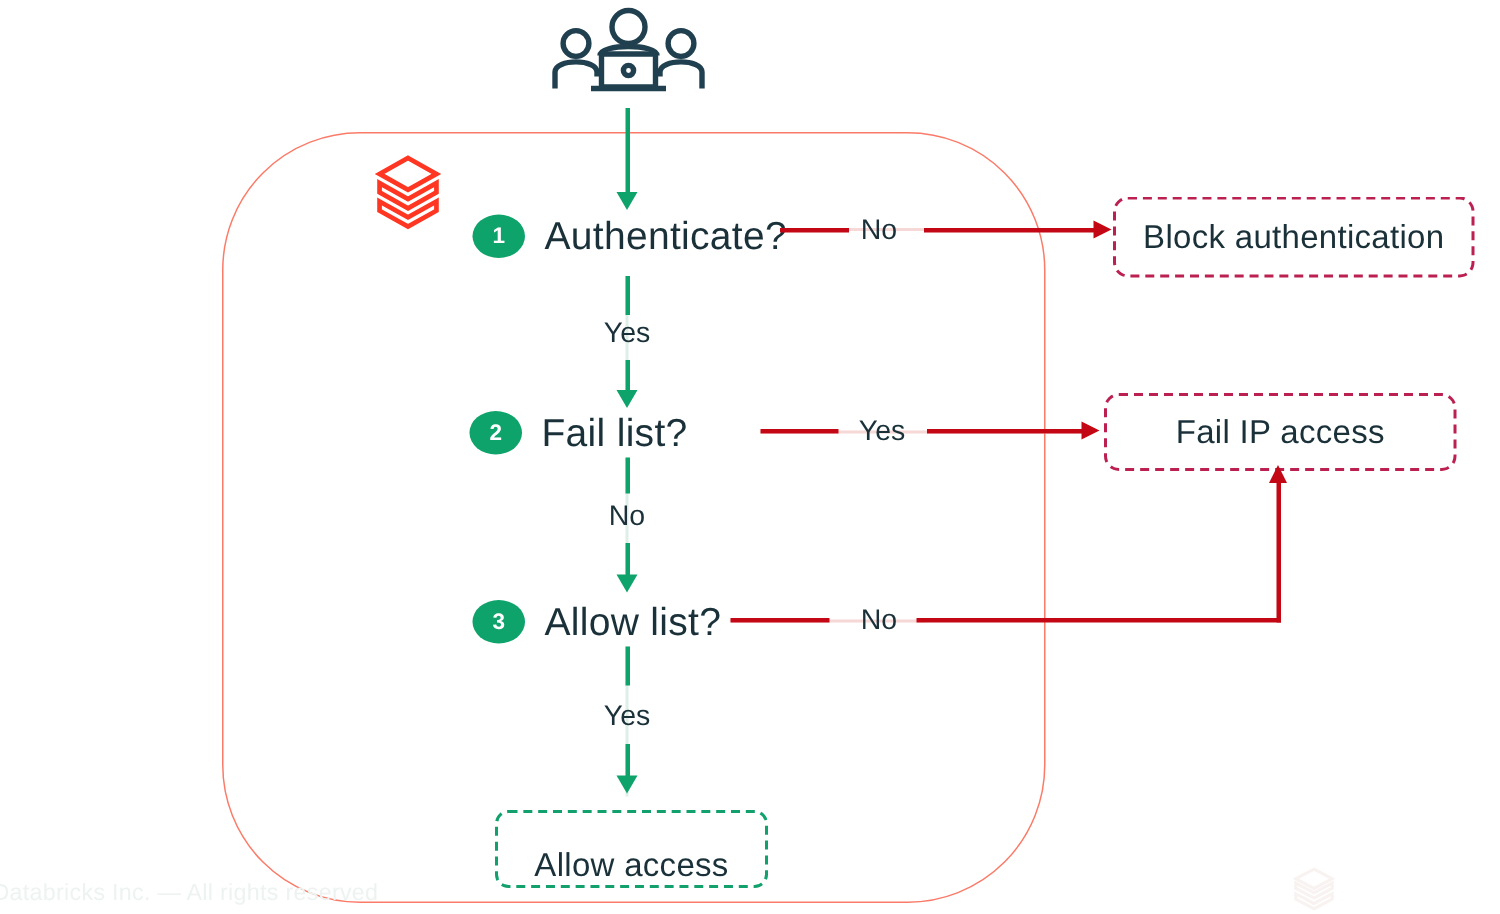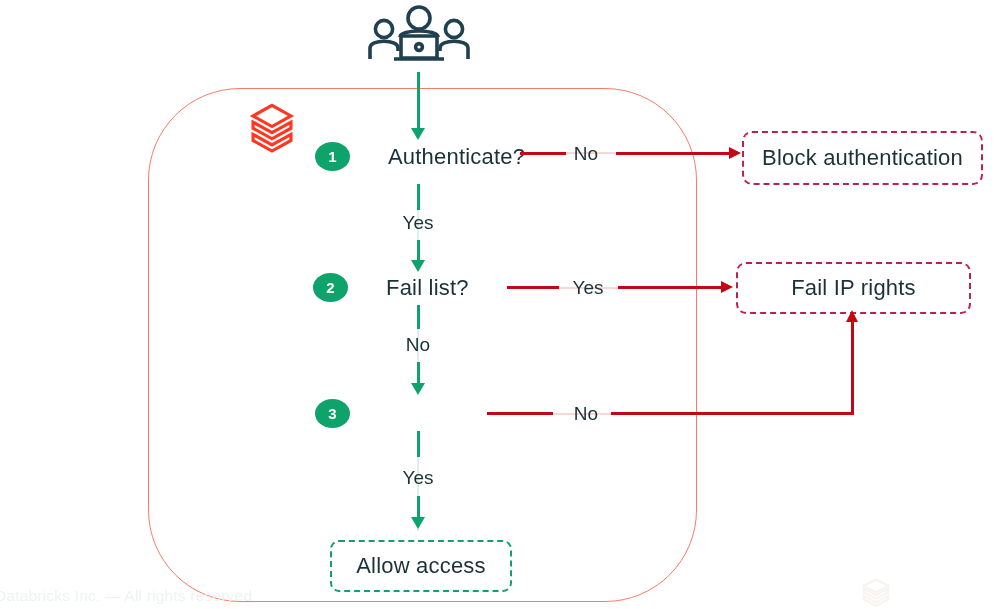--- a/index.html
+++ b/index.html
@@ -34,31 +34,31 @@
   .arr{position:absolute;width:0;height:0;border-style:solid;}
   .arr-right{border-width:6.5px 0 6.5px 12px;border-color:transparent transparent transparent var(--red);}
   .arr-up{border-width:0 6.5px 12px 6.5px;border-color:transparent transparent var(--red) transparent;}
   .arr-down-g{border-width:12px 7px 0 7px;border-color:var(--green) transparent transparent transparent;}
   
   .step{position:absolute;display:flex;align-items:center;gap:13px;}
   .badge{
     width:35px;height:29px;border-radius:50%;background:var(--green);
     color:#fff;font-weight:bold;font-size:15px;display:flex;align-items:center;justify-content:center;
   }
-  .question{font-size:22px;color:var(--navy);letter-spacing:.2px;white-space:nowrap;margin-left:25px;}
+  .question{font-size:26px;color:var(--navy);letter-spacing:.2px;white-space:nowrap;}
   
   .edge-label{position:absolute;font-size:19px;color:var(--navy);text-align:center;}
   
   .fail-box{
     position:absolute;border:2px dashed var(--crimson);border-radius:10px;background:#fff;
     display:flex;align-items:center;justify-content:center;font-size:22px;color:var(--navy);letter-spacing:.2px;
   }
   .allow-box{
     position:absolute;border:2px dashed var(--green2);border-radius:9px;background:transparent;
-    display:flex;align-items:center;justify-content:center;font-size:22px;color:var(--navy);letter-spacing:.2px;
+    display:flex;align-items:flex-end;justify-content:center;font-size:22px;color:var(--navy);letter-spacing:.2px;
   }
   .footer-text{
     position:absolute;left:-5px;top:587px;font-size:15.5px;color:#edf3f1;white-space:nowrap;letter-spacing:.2px;
   }
   svg{display:block;}
 </style>
 </head>
 <body>
 
 <div class="canvas">
@@ -114,31 +114,32 @@
     <div class="badge">2</div>
     <div class="question">Fail list?</div>
   </div>
 
   <div class="faint-h" style="left:507px;top:286.5px;width:218px;"></div>
   <div class="hline" style="left:507px;top:285.5px;width:52px;"></div>
   <div class="edge-label" style="left:565px;top:277px;width:46px;">Yes</div>
   <div class="hline" style="left:618px;top:285.5px;width:104px;"></div>
   <div class="arr arr-right" style="left:721px;top:280.5px;"></div>
   <div class="fail-box" style="left:736px;top:262px;width:231px;height:48px;">
-    <span>Fail IP rights</span>
+    <span>Fail IP access</span>
   </div>
 
   <div class="faint-v" style="left:417px;top:305px;height:88px;"></div>
   <div class="vline gline" style="left:416.5px;top:305px;height:24px;"></div>
   <div class="edge-label" style="left:396px;top:334px;width:44px;">No</div>
   <div class="vline gline" style="left:416.5px;top:362px;height:22px;"></div>
   <div class="arr arr-down-g" style="left:410.5px;top:383px;"></div>
 
   <div class="step" style="left:315px;top:399px;">
     <div class="badge">3</div>
+    <div class="question">Allow list?</div>
   </div>
 
   <div class="faint-h" style="left:487px;top:412.5px;width:130px;"></div>
   <div class="hline" style="left:487px;top:411.5px;width:66px;"></div>
   <div class="edge-label" style="left:564px;top:403px;width:44px;">No</div>
   <div class="hline" style="left:611px;top:411.5px;width:243px;"></div>
   <div class="vline" style="left:851px;top:320px;height:94.5px;"></div>
   <div class="arr arr-up" style="left:846px;top:310px;"></div>
 
   <div class="faint-v" style="left:417px;top:431px;height:100px;"></div>

